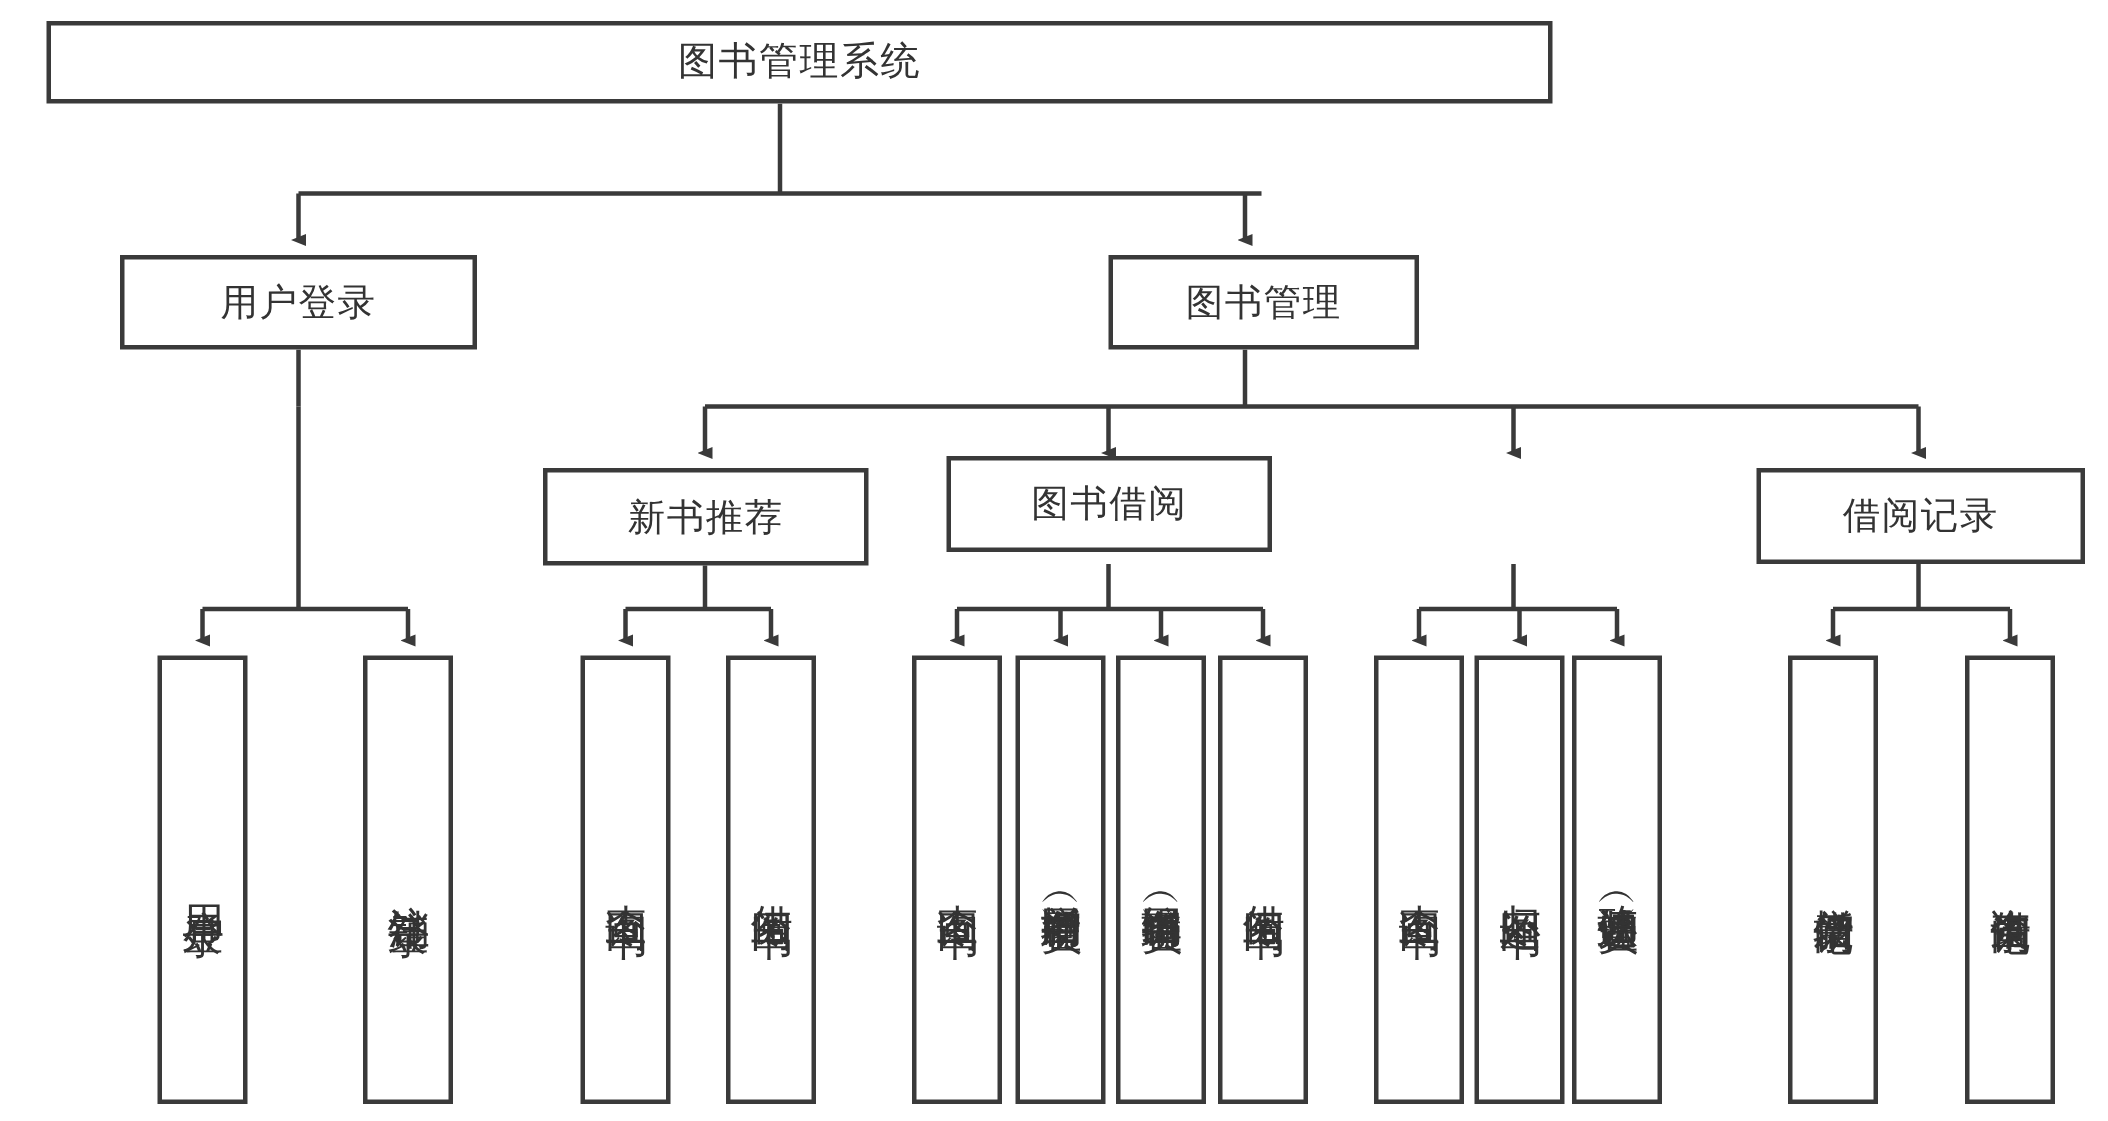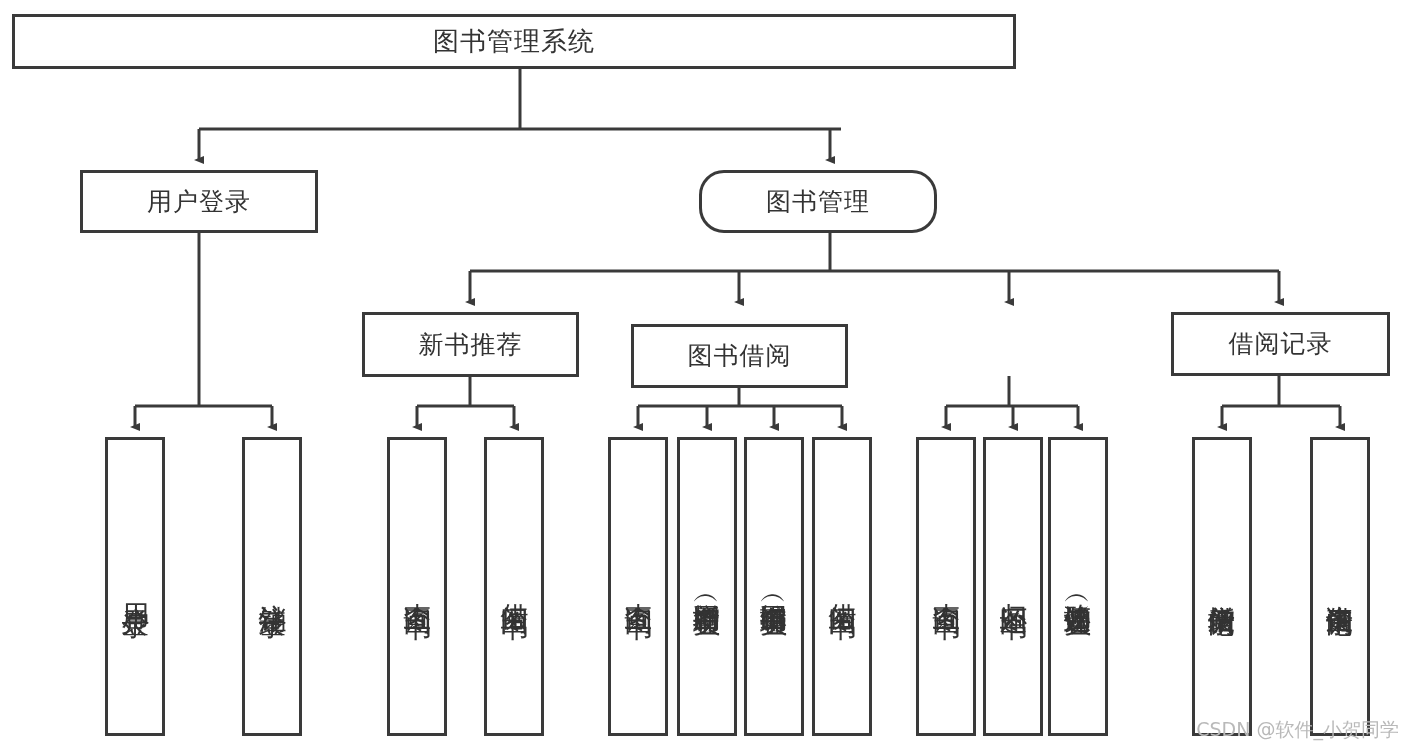--- a/index.html
+++ b/index.html
@@ -129,35 +129,35 @@
       <path d="M1013,406 L1013,427" marker-end="url(#arrow)"></path>
       <path d="M1078,406 L1078,427" marker-end="url(#arrow)"></path>
 
       <path d="M1279,376 L1279,406"></path>
       <path d="M1222,406 L1340,406"></path>
       <path d="M1222,406 L1222,427" marker-end="url(#arrow)"></path>
       <path d="M1340,406 L1340,427" marker-end="url(#arrow)"></path>
     </g>
   </svg>
 
-  <div class="node horiz root" style="left:12px; top:14px; width:1004px; height:55px;">
+  <div class="node horiz root" style="left:31px; top:14px; width:1004px; height:55px;">
     <span class="node-label">图书管理系统</span>
   </div>
 
   <div class="node horiz" style="left:80px; top:170px; width:238px; height:63px;">
     <span class="node-label">用户登录</span>
   </div>
-  <div class="node horiz" style="left:699px; top:170px; width:238px; height:63px;border-radius:25px;">
+  <div class="node horiz" style="left:739px; top:170px; width:207px; height:63px;">
     <span class="node-label">图书管理</span>
   </div>
 
   <div class="node horiz" style="left:362px; top:312px; width:217px; height:65px;">
     <span class="node-label">新书推荐</span>
   </div>
-  <div class="node horiz" style="left:631px; top:324px; width:217px; height:64px;">
+  <div class="node horiz" style="left:631px; top:304px; width:217px; height:64px;">
     <span class="node-label">图书借阅</span>
   </div>
   <div class="node horiz" style="left:1171px; top:312px; width:219px; height:64px;">
     <span class="node-label">借阅记录</span>
   </div>
 
   <div class="node vert" style="left:105px; top:437px; width:60px; height:299px;">
     <span class="node-label">用户登录</span>
   </div>
   <div class="node vert" style="left:242px; top:437px; width:60px; height:299px;">
@@ -194,15 +194,14 @@
     <span class="node-label">确认归还（管理员）</span>
   </div>
 
   <div class="node vert tall" style="left:1192px; top:437px; width:60px; height:299px;">
     <span class="node-label">新增借阅记录</span>
   </div>
   <div class="node vert tall" style="left:1310px; top:437px; width:60px; height:299px;">
     <span class="node-label">查询借阅记录</span>
   </div>
 
-  <div id="watermark">CSDN @软件_小贺同学</div>
 
 </div>
 
 </body></html>

